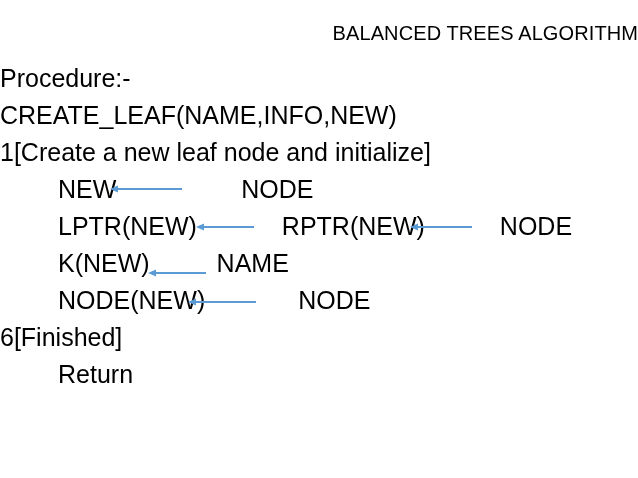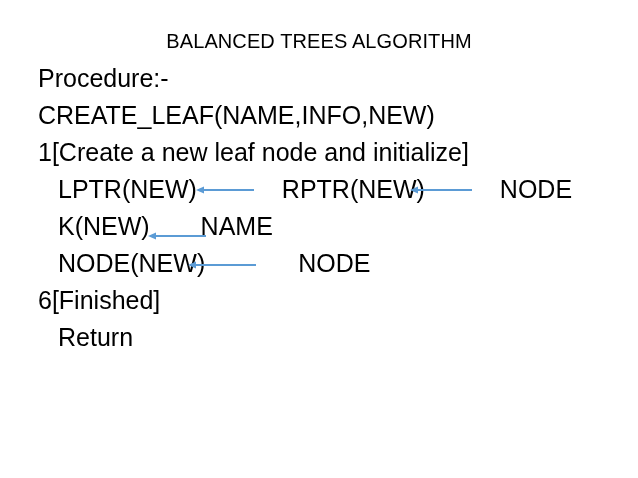--- a/index.html
+++ b/index.html
@@ -18,24 +18,24 @@
   }
 
   .slide {
     position: absolute;
     inset: 0;
     background: #ffffff;
   }
 
   .slide-title {
     position: absolute;
-    top: 30px;
+    top: 22px;
     left: 0;
     width: 638px;
-    text-align: center;
+    text-align: right;
     font-size: 20px;
     font-weight: 400;
     letter-spacing: 0.1px;
     color: #000000;
     white-space: nowrap;
   }
 
   .body-block {
     position: absolute;
     top: 60px;
@@ -46,21 +46,21 @@
   .line {
     position: relative;
     height: 37px;
     line-height: 37px;
     font-size: 25px;
     font-weight: 400;
     white-space: nowrap;
     color: #000000;
   }
 
-  .line.lvl0 { padding-left: 38px; }
+  .line.lvl0 { }
   .line.lvl1 { padding-left: 58px; }
 
   .tok {
     display: inline-block;
     vertical-align: baseline;
   }
 
   
   .arrow {
     position: absolute;
@@ -83,20 +83,30 @@
     </div>
 
     <div class="line lvl0">
       <span class="tok">CREATE_LEAF(NAME,INFO,NEW)</span>
     </div>
 
     <div class="line lvl0">
       <span class="tok">1[Create a new leaf node and initialize]</span>
     </div>
 
+    <div class="line lvl1">
+      <span class="tok">NEW</span>
+      <span class="arrow" style="left:110px; top:12px; width:72px; height:12px;">
+        <svg width="72" height="12" viewBox="0 0 72 12" xmlns="http://www.w3.org/2000/svg">
+          <line x1="4" y1="6" x2="72" y2="6" stroke="#5B9BD5" stroke-width="2"></line>
+          <polygon points="0,6 8,2.4 8,9.6" fill="#5B9BD5"></polygon>
+        </svg>
+      </span>
+      <span class="tok" style="margin-left:118px;">NODE</span>
+    </div>
 
     <div class="line lvl1">
       <span class="tok">LPTR(NEW)</span>
       <span class="arrow" style="left:196px; top:13px; width:58px; height:12px;">
         <svg width="58" height="12" viewBox="0 0 58 12" xmlns="http://www.w3.org/2000/svg">
           <line x1="4" y1="6" x2="58" y2="6" stroke="#5B9BD5" stroke-width="2"></line>
           <polygon points="0,6 8,2.4 8,9.6" fill="#5B9BD5"></polygon>
         </svg>
       </span>
       <span class="tok" style="margin-left:78px;">RPTR(NEW)</span>
@@ -111,21 +121,21 @@
 
 
     <div class="line lvl1">
       <span class="tok">K(NEW)</span>
       <span class="arrow" style="left:148px; top:22px; width:58px; height:12px;">
         <svg width="58" height="12" viewBox="0 0 58 12" xmlns="http://www.w3.org/2000/svg">
           <line x1="4" y1="6" x2="58" y2="6" stroke="#5B9BD5" stroke-width="2"></line>
           <polygon points="0,6 8,2.4 8,9.6" fill="#5B9BD5"></polygon>
         </svg>
       </span>
-      <span class="tok" style="margin-left:44px;">NAME</span>
+      <span class="tok" style="margin-left:60px;">NAME</span>
     </div>
 
     <div class="line lvl1">
       <span class="tok">NODE(NEW)</span>
       <span class="arrow" style="left:188px; top:14px; width:68px; height:12px;">
         <svg width="68" height="12" viewBox="0 0 68 12" xmlns="http://www.w3.org/2000/svg">
           <line x1="4" y1="6" x2="68" y2="6" stroke="#5B9BD5" stroke-width="2"></line>
           <polygon points="0,6 8,2.4 8,9.6" fill="#5B9BD5"></polygon>
         </svg>
       </span>

